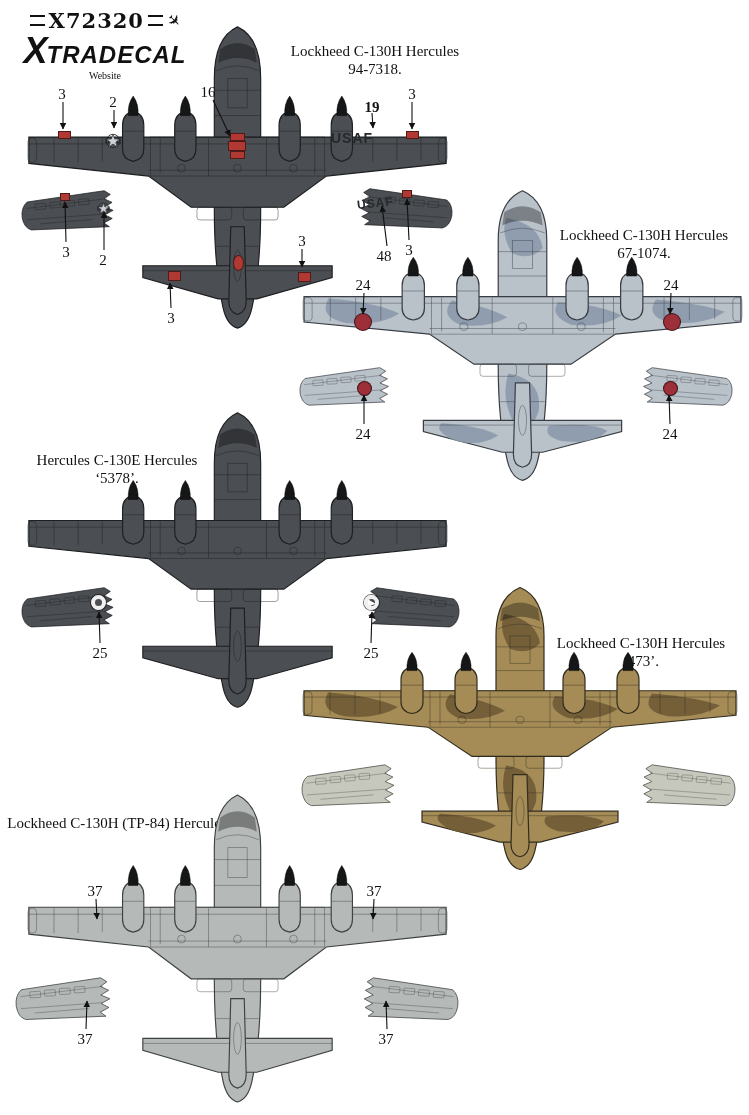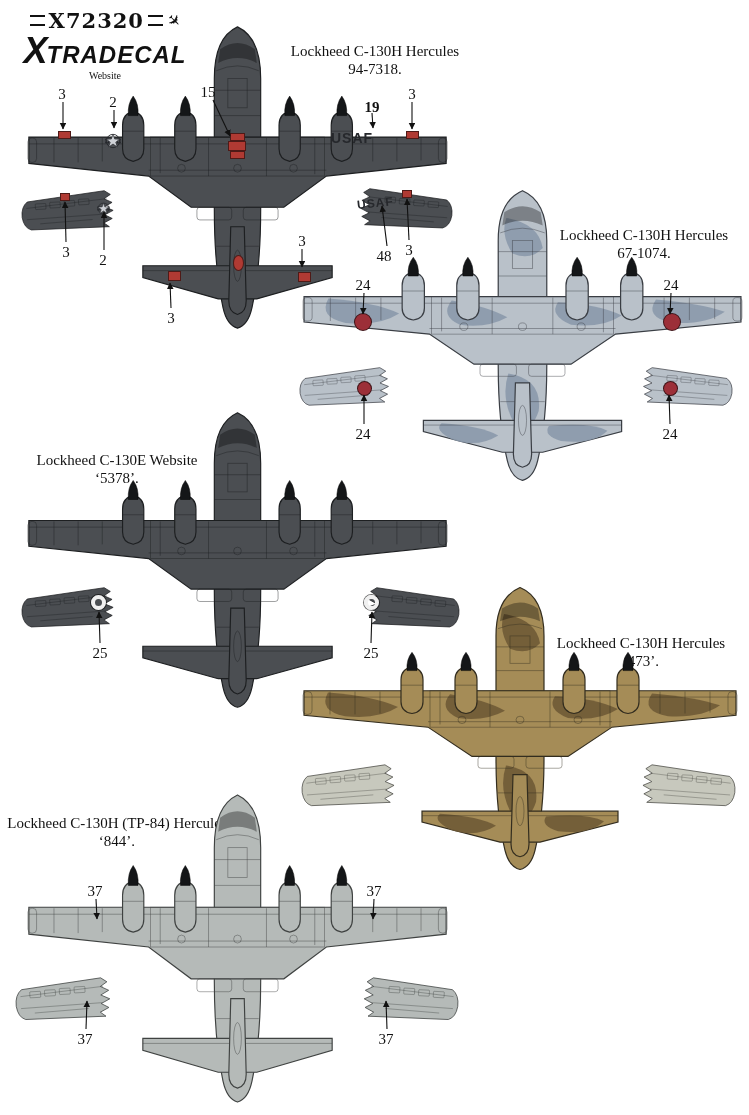--- a/index.html
+++ b/index.html
@@ -184,21 +184,21 @@
       </svg>
     <div class="redcircle" style="left:357px;top:381px;width:13px;height:13px"></div>
     <svg class="plane pc2" style="left:632px;top:367px;transform:rotate(3deg)" width="102" height="43" viewBox="0 0 160 56" preserveAspectRatio="none">
         <use href="#wingL" transform="translate(160,0) scale(-1,1)"></use>
       </svg>
     <div class="redcircle" style="left:663px;top:381px;width:13px;height:13px"></div>
   </section>
 
   <section>
     <div class="title" style="left:117px;top:451px">
-      <div>Lockheed C-130E Website</div>
+      <div>Hercules C-130E Hercules</div>
       <div>‘5378’.</div>
     </div>
     <svg class="plane p3" style="left:25px;top:408px" width="425" height="305" viewBox="0 0 440 320" preserveAspectRatio="none">
         <use href="#c130"></use>
       </svg>
     <svg class="plane pc1" style="left:20px;top:587px;transform:rotate(-3deg)" width="105" height="45" viewBox="0 0 160 56" preserveAspectRatio="none">
         <use href="#wingL"></use>
       </svg>
     <div class="whitering" style="left:91px;top:595px"></div>
     <svg class="plane pc1" style="left:356px;top:587px;transform:rotate(3deg)" width="105" height="45" viewBox="0 0 160 56" preserveAspectRatio="none">
@@ -219,21 +219,20 @@
         <use href="#wingL"></use>
       </svg>
     <svg class="plane pc4" style="left:631px;top:764px;transform:rotate(3deg)" width="106" height="47" viewBox="0 0 160 56" preserveAspectRatio="none">
         <use href="#wingL" transform="translate(160,0) scale(-1,1)"></use>
       </svg>
   </section>
 
   <section>
     <div class="title" style="left:117px;top:814px">
       <div>Lockheed C-130H (TP-84) Hercules</div>
-      <div>‘844’.</div>
     </div>
     <svg class="plane p5" style="left:25px;top:790px" width="425" height="318" viewBox="0 0 440 320" preserveAspectRatio="none">
         <use href="#c130"></use>
       </svg>
     <svg class="plane pc5" style="left:14px;top:977px;transform:rotate(-3deg)" width="108" height="48" viewBox="0 0 160 56" preserveAspectRatio="none">
         <use href="#wingL"></use>
       </svg>
     <svg class="plane pc5" style="left:352px;top:977px;transform:rotate(3deg)" width="108" height="48" viewBox="0 0 160 56" preserveAspectRatio="none">
         <use href="#wingL" transform="translate(160,0) scale(-1,1)"></use>
       </svg>
@@ -263,21 +262,21 @@
       <line x1="100" y1="643" x2="99" y2="612" class="arrow" marker-end="url(#ah)"></line>
       <line x1="371" y1="643" x2="372" y2="612" class="arrow" marker-end="url(#ah)"></line>
       <line x1="96" y1="899" x2="97" y2="919" class="arrow" marker-end="url(#ah)"></line>
       <line x1="374" y1="899" x2="373" y2="919" class="arrow" marker-end="url(#ah)"></line>
       <line x1="86" y1="1029" x2="87" y2="1001" class="arrow" marker-end="url(#ah)"></line>
       <line x1="387" y1="1029" x2="386" y2="1001" class="arrow" marker-end="url(#ah)"></line>
     </svg>
   <div id="callouts">
       <div class="callout" style="left: 62px; top: 86px;">3</div>
       <div class="callout" style="left: 113px; top: 94px;">2</div>
-      <div class="callout" style="left: 208px; top: 84px;">15</div>
+      <div class="callout" style="left: 208px; top: 84px;">16</div>
       <div class="callout" style="left: 372px; top: 99px; font-weight: bold;">19</div>
       <div class="callout" style="left: 412px; top: 86px;">3</div>
       <div class="callout" style="left: 66px; top: 244px;">3</div>
       <div class="callout" style="left: 103px; top: 252px;">2</div>
       <div class="callout" style="left: 384px; top: 248px;">48</div>
       <div class="callout" style="left: 409px; top: 242px;">3</div>
       <div class="callout" style="left: 302px; top: 233px;">3</div>
       <div class="callout" style="left: 171px; top: 310px;">3</div>
       <div class="callout" style="left: 363px; top: 277px;">24</div>
       <div class="callout" style="left: 671px; top: 277px;">24</div>

